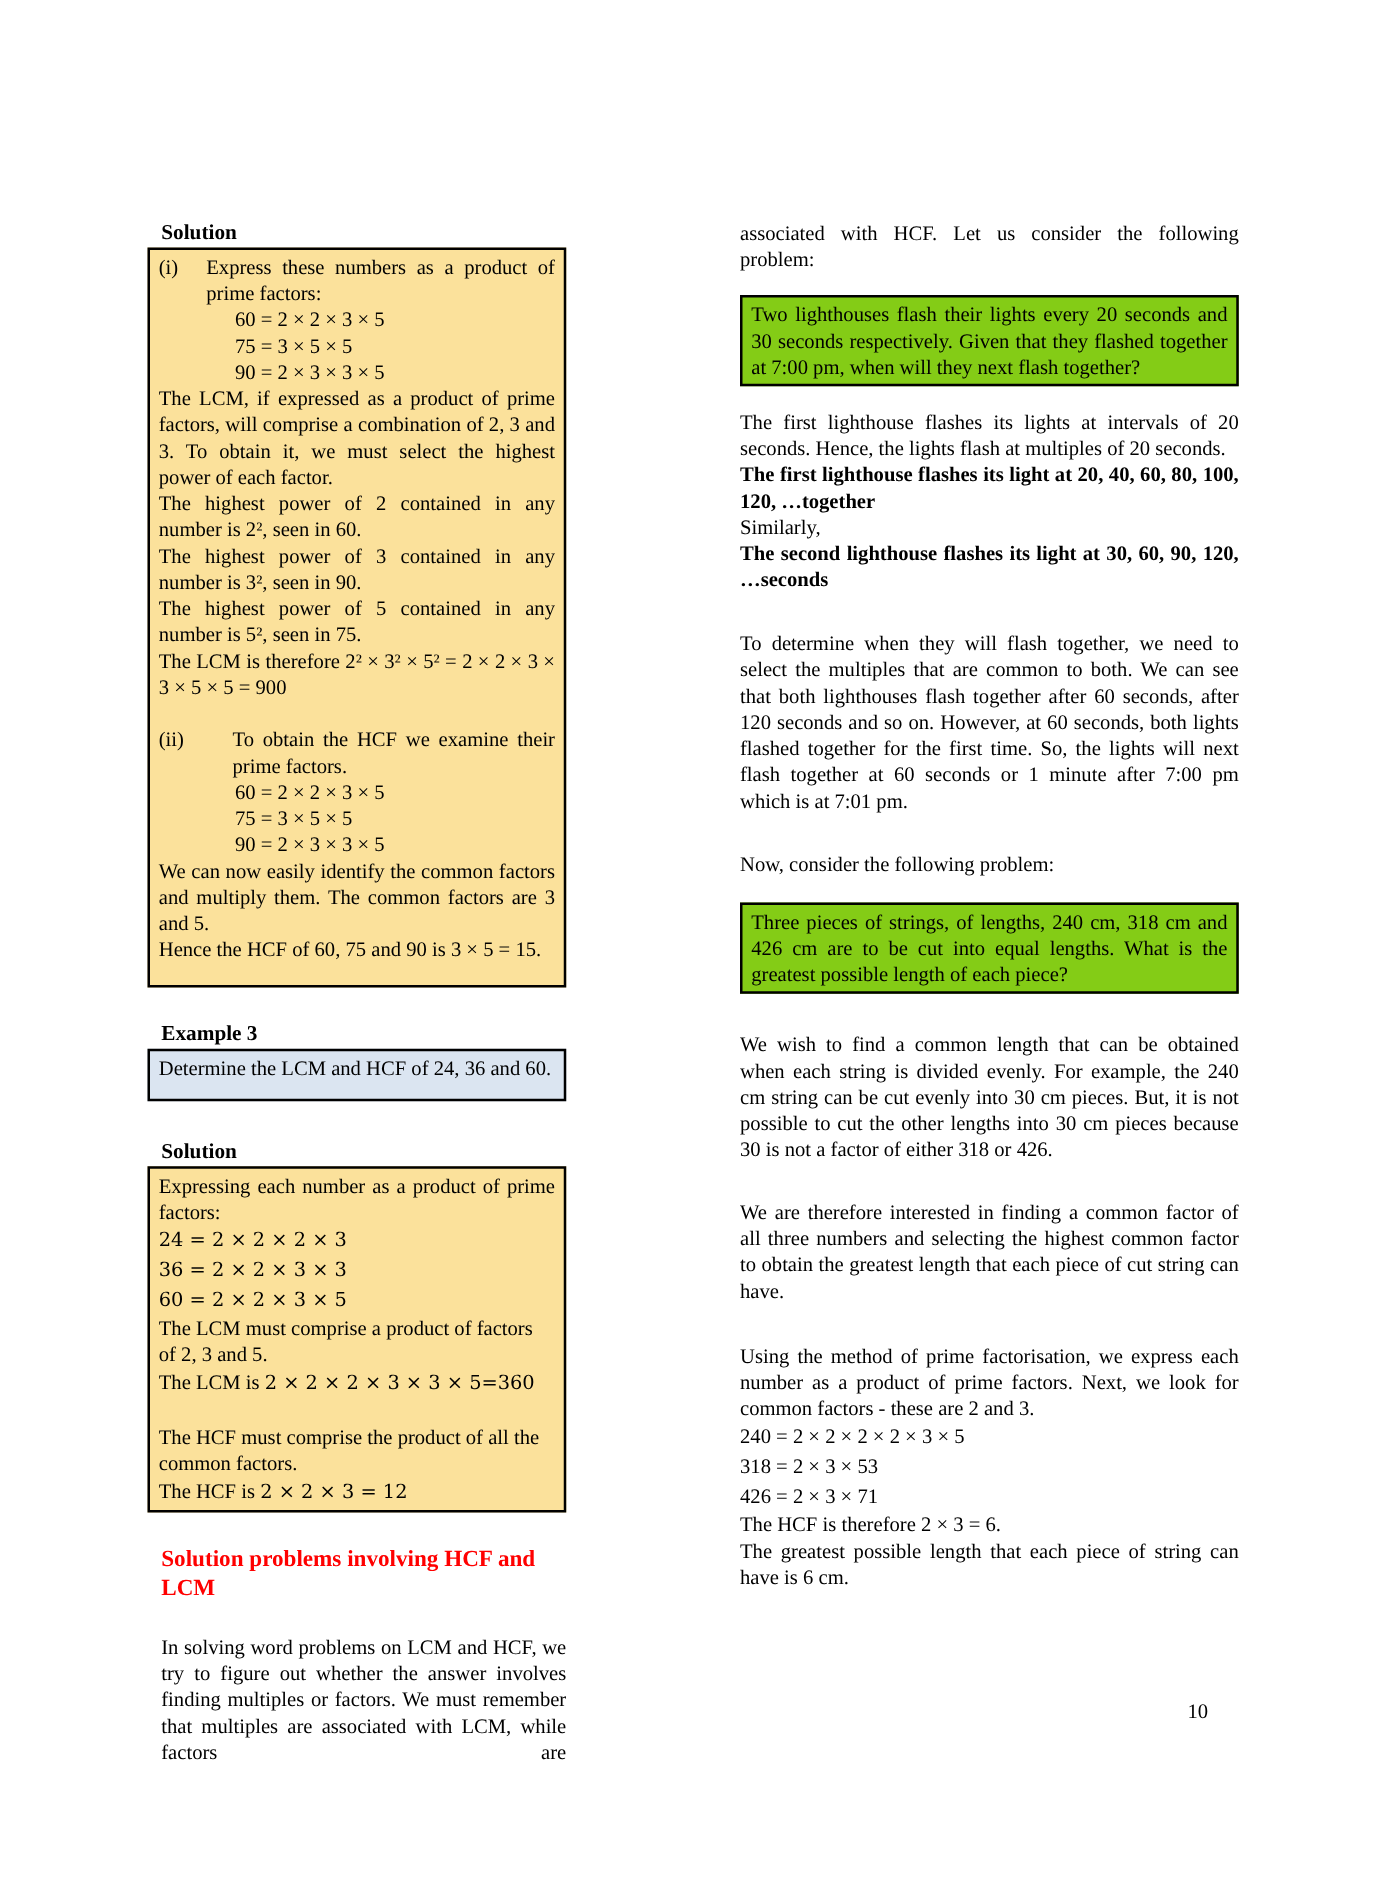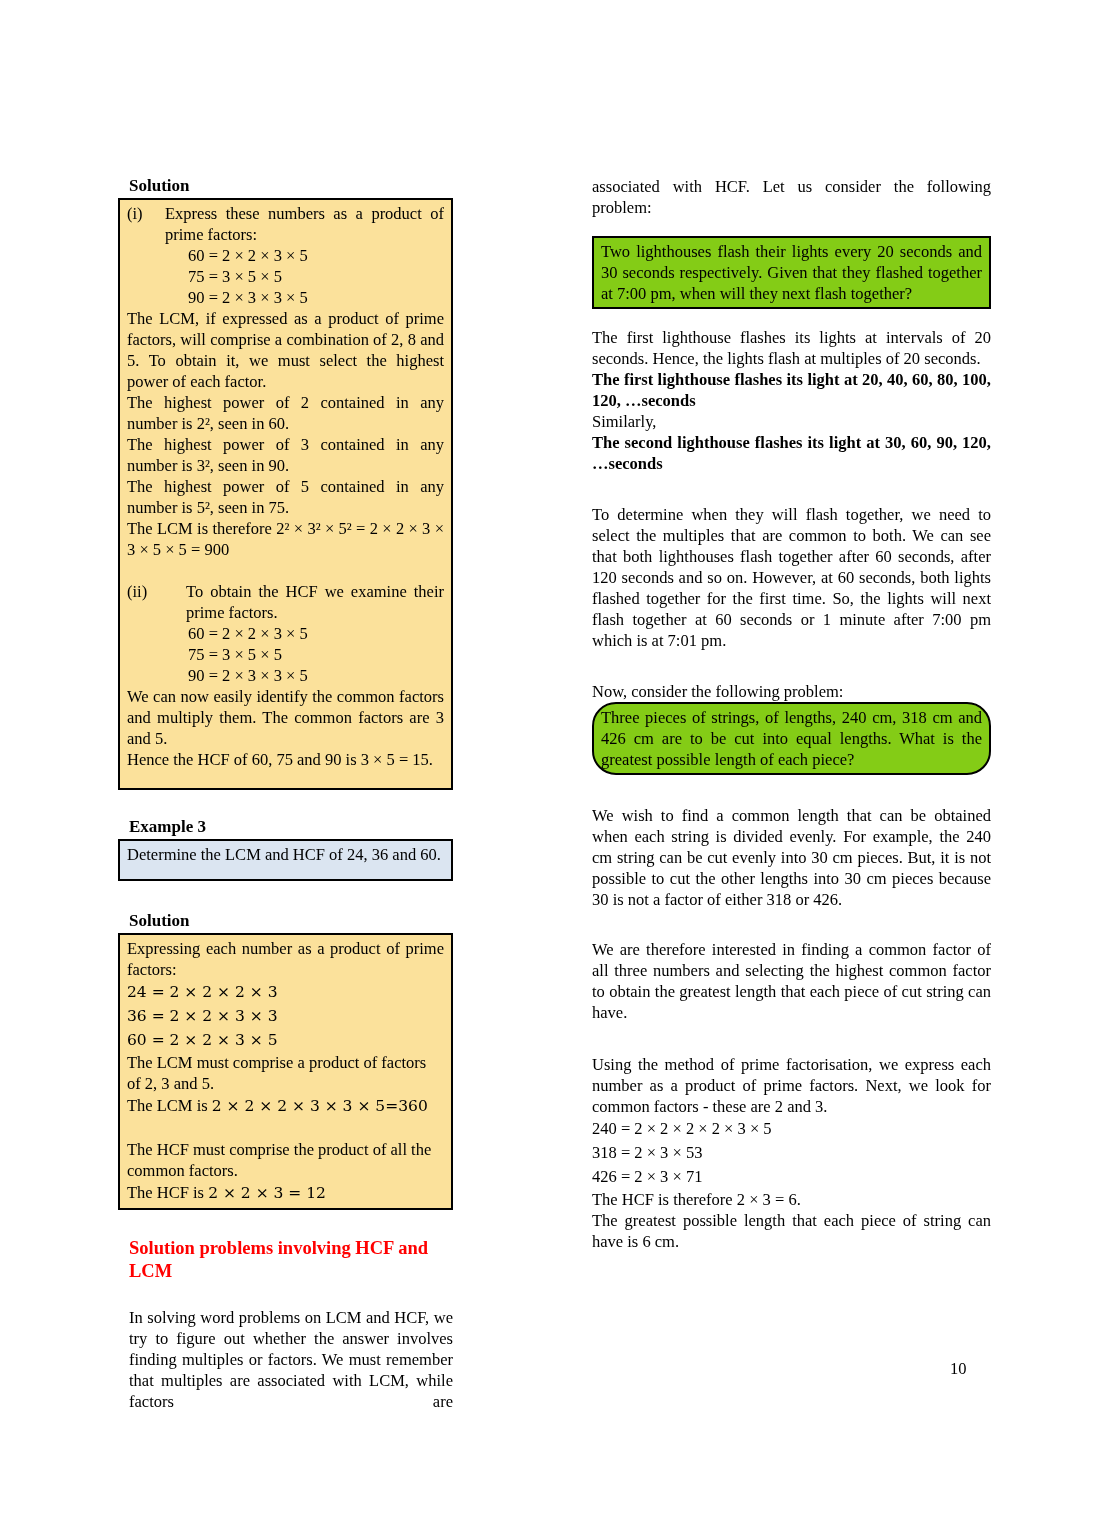--- a/index.html
+++ b/index.html
@@ -45,21 +45,21 @@
   .hang .hang-text  { flex: 1; text-align: justify; }
 
   .factor-indent { margin-left: 61px; }
 
   .mathfont { font-family: "DejaVu Serif", serif; font-size: 15.5px; line-height: 24px; }
   .mathline { line-height: 24px; }
 
   .blank-line { height: 21px; }
 
   .mt2  { margin-top: 2px; }
-  .mt4  { margin-top: 0; border-radius: 24px; }
+  .mt4  { margin-top: 20px; }
   .mt18 { margin-top: 18px; }
   .mt21 { margin-top: 21px; gap: 21px; }
   .mt24 { margin-top: 24px; }
   .mt27 { margin-top: 27px; }
   .mt29 { margin-top: 29px; }
   .mt30 { margin-top: 30px; }
   .mt31 { margin-top: 31px; }
 
   .page-number {
     position: absolute;
@@ -78,21 +78,21 @@
     <div class="heading">Solution</div>
 
     <div class="box box-yellow box1 mt2">
       <div class="hang">
         <span class="hang-label">(i)</span>
         <span class="hang-text">Express these numbers as a product of prime factors:</span>
       </div>
       <div class="factor-indent">60 = 2 × 2 × 3 × 5</div>
       <div class="factor-indent">75 = 3 × 5 × 5</div>
       <div class="factor-indent">90 = 2 × 3 × 3 × 5</div>
-      <div class="just">The LCM, if expressed as a product of prime factors, will comprise a combination of 2, 8 and 5. To obtain it, we must select the highest power of each factor.</div>
+      <div class="just">The LCM, if expressed as a product of prime factors, will comprise a combination of 2, 3 and 3. To obtain it, we must select the highest power of each factor.</div>
       <div class="just">The highest power of 2 contained in any number is 2², seen in 60.</div>
       <div class="just">The highest power of 3 contained in any number is 3², seen in 90.</div>
       <div class="just">The highest power of 5 contained in any number is 5², seen in 75.</div>
       <div class="just">The LCM is therefore 2² × 3² × 5² = 2 × 2 × 3 × 3 × 5 × 5 = 900</div>
       <div class="hang mt21">
         <span class="hang-label">(ii)</span>
         <span class="hang-text">To obtain the HCF we examine their prime factors.</span>
       </div>
       <div class="factor-indent">60 = 2 × 2 × 3 × 5</div>
       <div class="factor-indent">75 = 3 × 5 × 5</div>
@@ -125,21 +125,21 @@
     <div class="jlast mt24" style="padding-left:11px;">In solving word problems on LCM and HCF, we try to figure out whether the answer involves finding multiples or factors. We must remember that multiples are associated with LCM, while factors are</div>
   </div>
 
   <div class="col col-right">
 
     <div class="just">associated with HCF. Let us consider the following problem:</div>
 
     <div class="box box-green just mt18">Two lighthouses flash their lights every 20 seconds and 30 seconds respectively. Given that they flashed together at 7:00 pm, when will they next flash together?</div>
 
     <div class="just mt18">The first lighthouse flashes its lights at intervals of 20 seconds. Hence, the lights flash at multiples of 20 seconds.</div>
-    <div class="bold just">The first lighthouse flashes its light at 20, 40, 60, 80, 100, 120, …seconds</div>
+    <div class="bold just">The first lighthouse flashes its light at 20, 40, 60, 80, 100, 120, …together</div>
     <div>Similarly,</div>
     <div class="bold just">The second lighthouse flashes its light at 30, 60, 90, 120, …seconds</div>
 
     <div class="just mt30">To determine when they will flash together, we need to select the multiples that are common to both. We can see that both lighthouses flash together after 60 seconds, after 120 seconds and so on. However, at 60 seconds, both lights flashed together for the first time. So, the lights will next flash together at 60 seconds or 1 minute after 7:00 pm which is at 7:01 pm.</div>
 
     <div class="mt30">Now, consider the following problem:</div>
     <div class="box box-green just mt4">Three pieces of strings, of lengths, 240 cm, 318 cm and 426 cm are to be cut into equal lengths. What is the greatest possible length of each piece?</div>
 
     <div class="just mt30">We wish to find a common length that can be obtained when each string is divided evenly. For example, the 240 cm string can be cut evenly into 30 cm pieces. But, it is not possible to cut the other lengths into 30 cm pieces because 30 is not a factor of either 318 or 426.</div>
 

